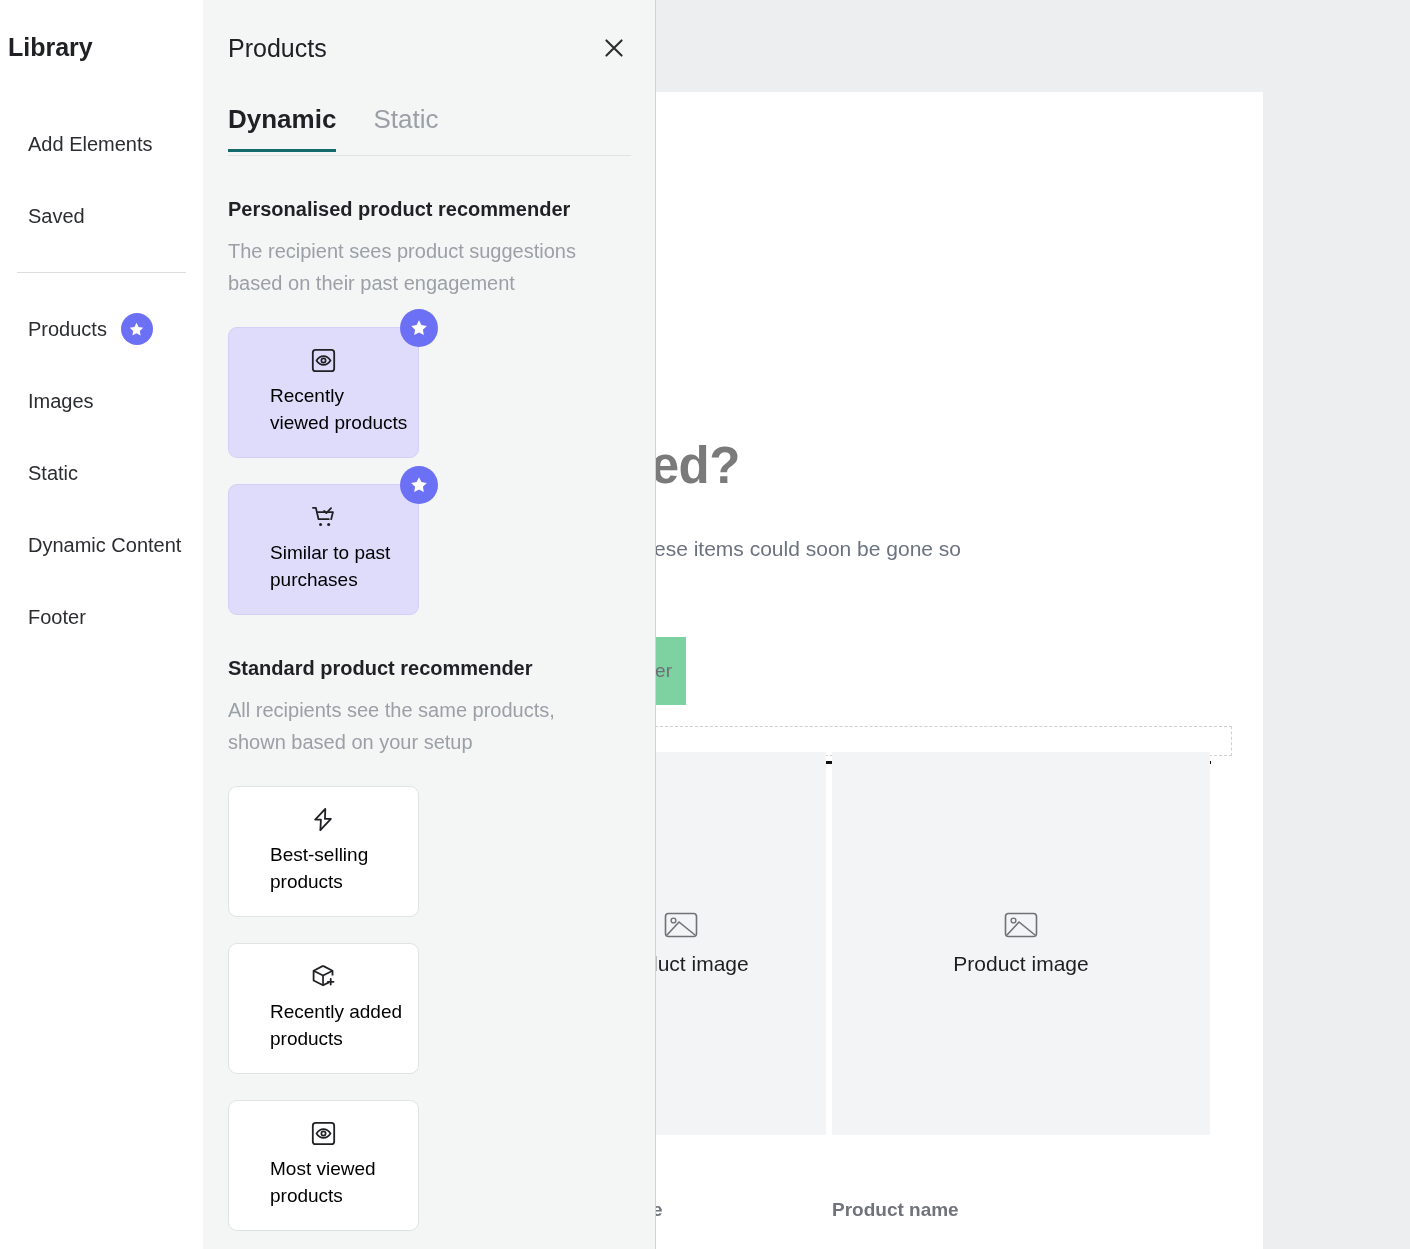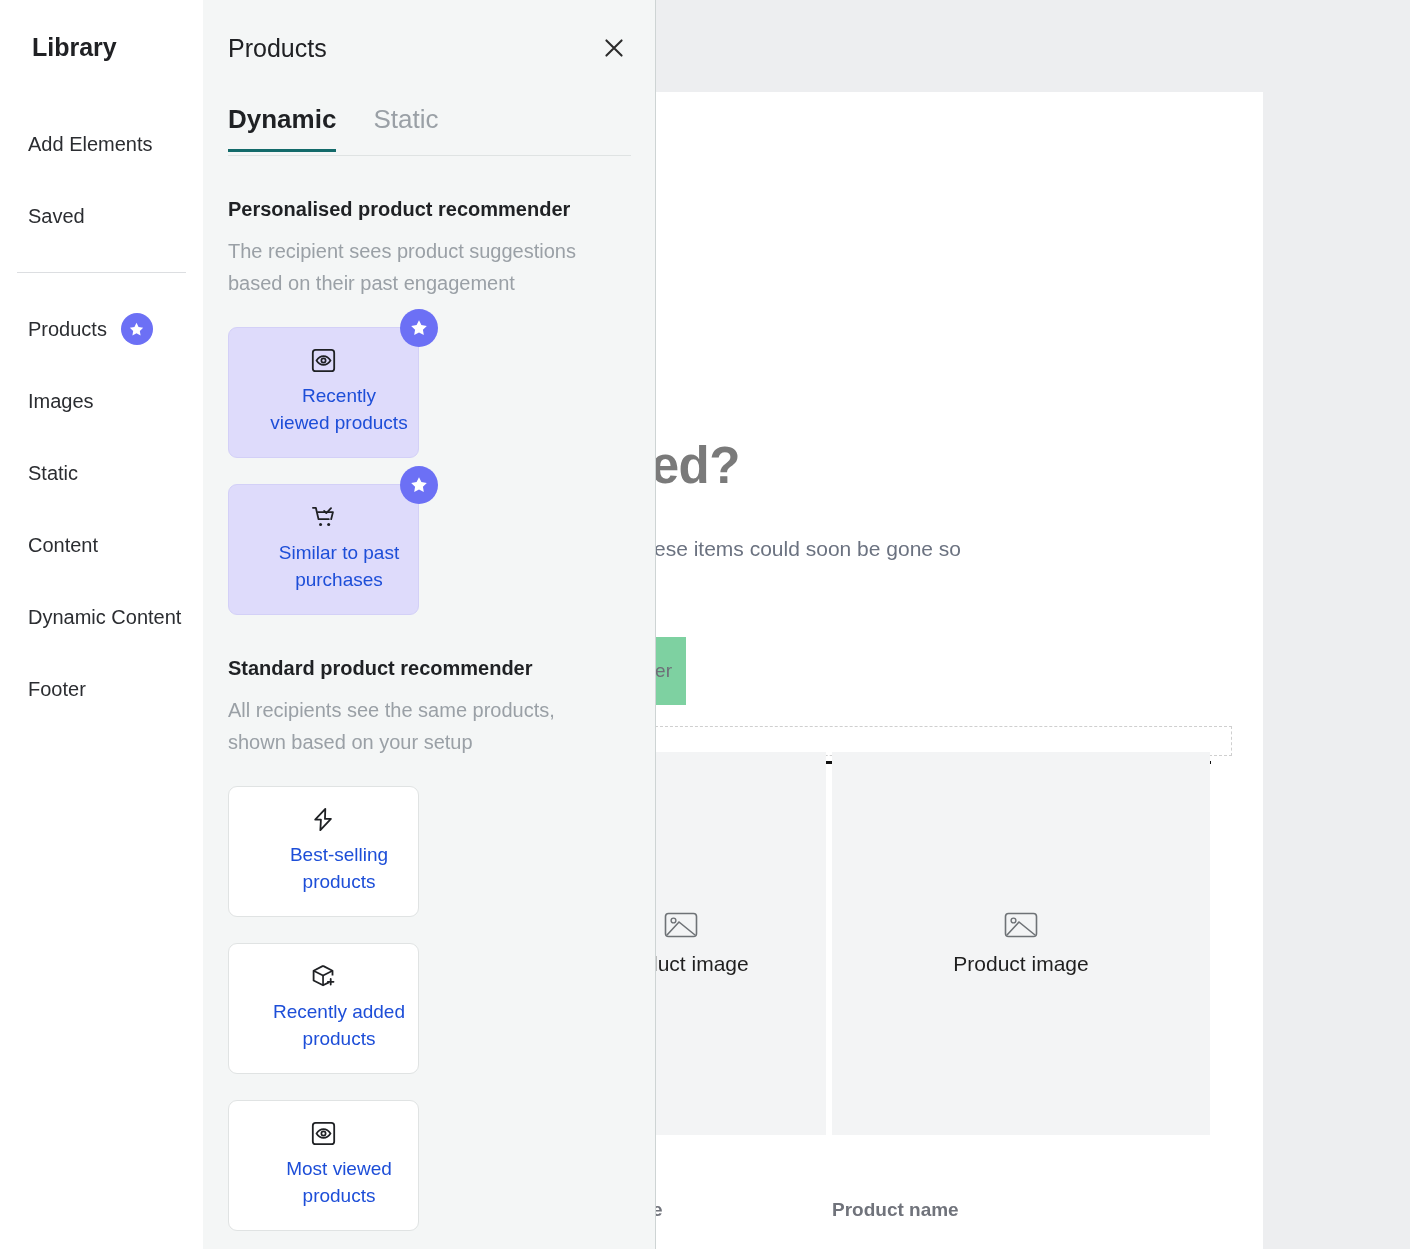--- a/index.html
+++ b/index.html
@@ -117,21 +117,21 @@
   .library {
     position: absolute;
     left: 0; top: 0;
     width: 203px;
     height: 1249px;
     background: #ffffff;
     z-index: 5;
   }
   .library-title {
     position: absolute;
-    left: 32px; top: 33px;
+    left: 8px; top: 33px;
     font-size: 25px;
     font-weight: bold;
     color: #202124;
   }
   .library-list { position: absolute; left: 0; top: 108px; width: 203px; }
   .lib-item {
     position: relative;
     height: 72px;
     display: flex;
     align-items: center;
@@ -251,22 +251,21 @@
     background: #dedbfb;
     border: 1px solid #d3d0f7;
   }
   .rec-card.standard {
     background: #ffffff;
     border: 1px solid #e0e3e3;
   }
   .rec-card .card-icon { width: 27px; height: 27px; display: block; }
   .rec-card .card-label {
     font-size: 19px;
-    color: #1d4ed8;
-    text-align: center;
+    color: #000000;
     line-height: 1.42;
     max-width: 150px;
     margin-left: 31px;
   }
   .card-badge {
     position: absolute;
     right: -20px;
     top: -19px;
     width: 38px; height: 38px;
     border-radius: 50%;
@@ -353,23 +352,20 @@
       </div>
 
       <div class="lib-item">
         <span>Images</span>
       </div>
 
       <div class="lib-item">
         <span>Static</span>
       </div>
 
-      <div class="lib-item">
-        <span>Content</span>
-      </div>
 
       <div class="lib-item">
         <span>Dynamic Content</span>
       </div>
 
       <div class="lib-item">
         <span>Footer</span>
       </div>
 
     </div>

